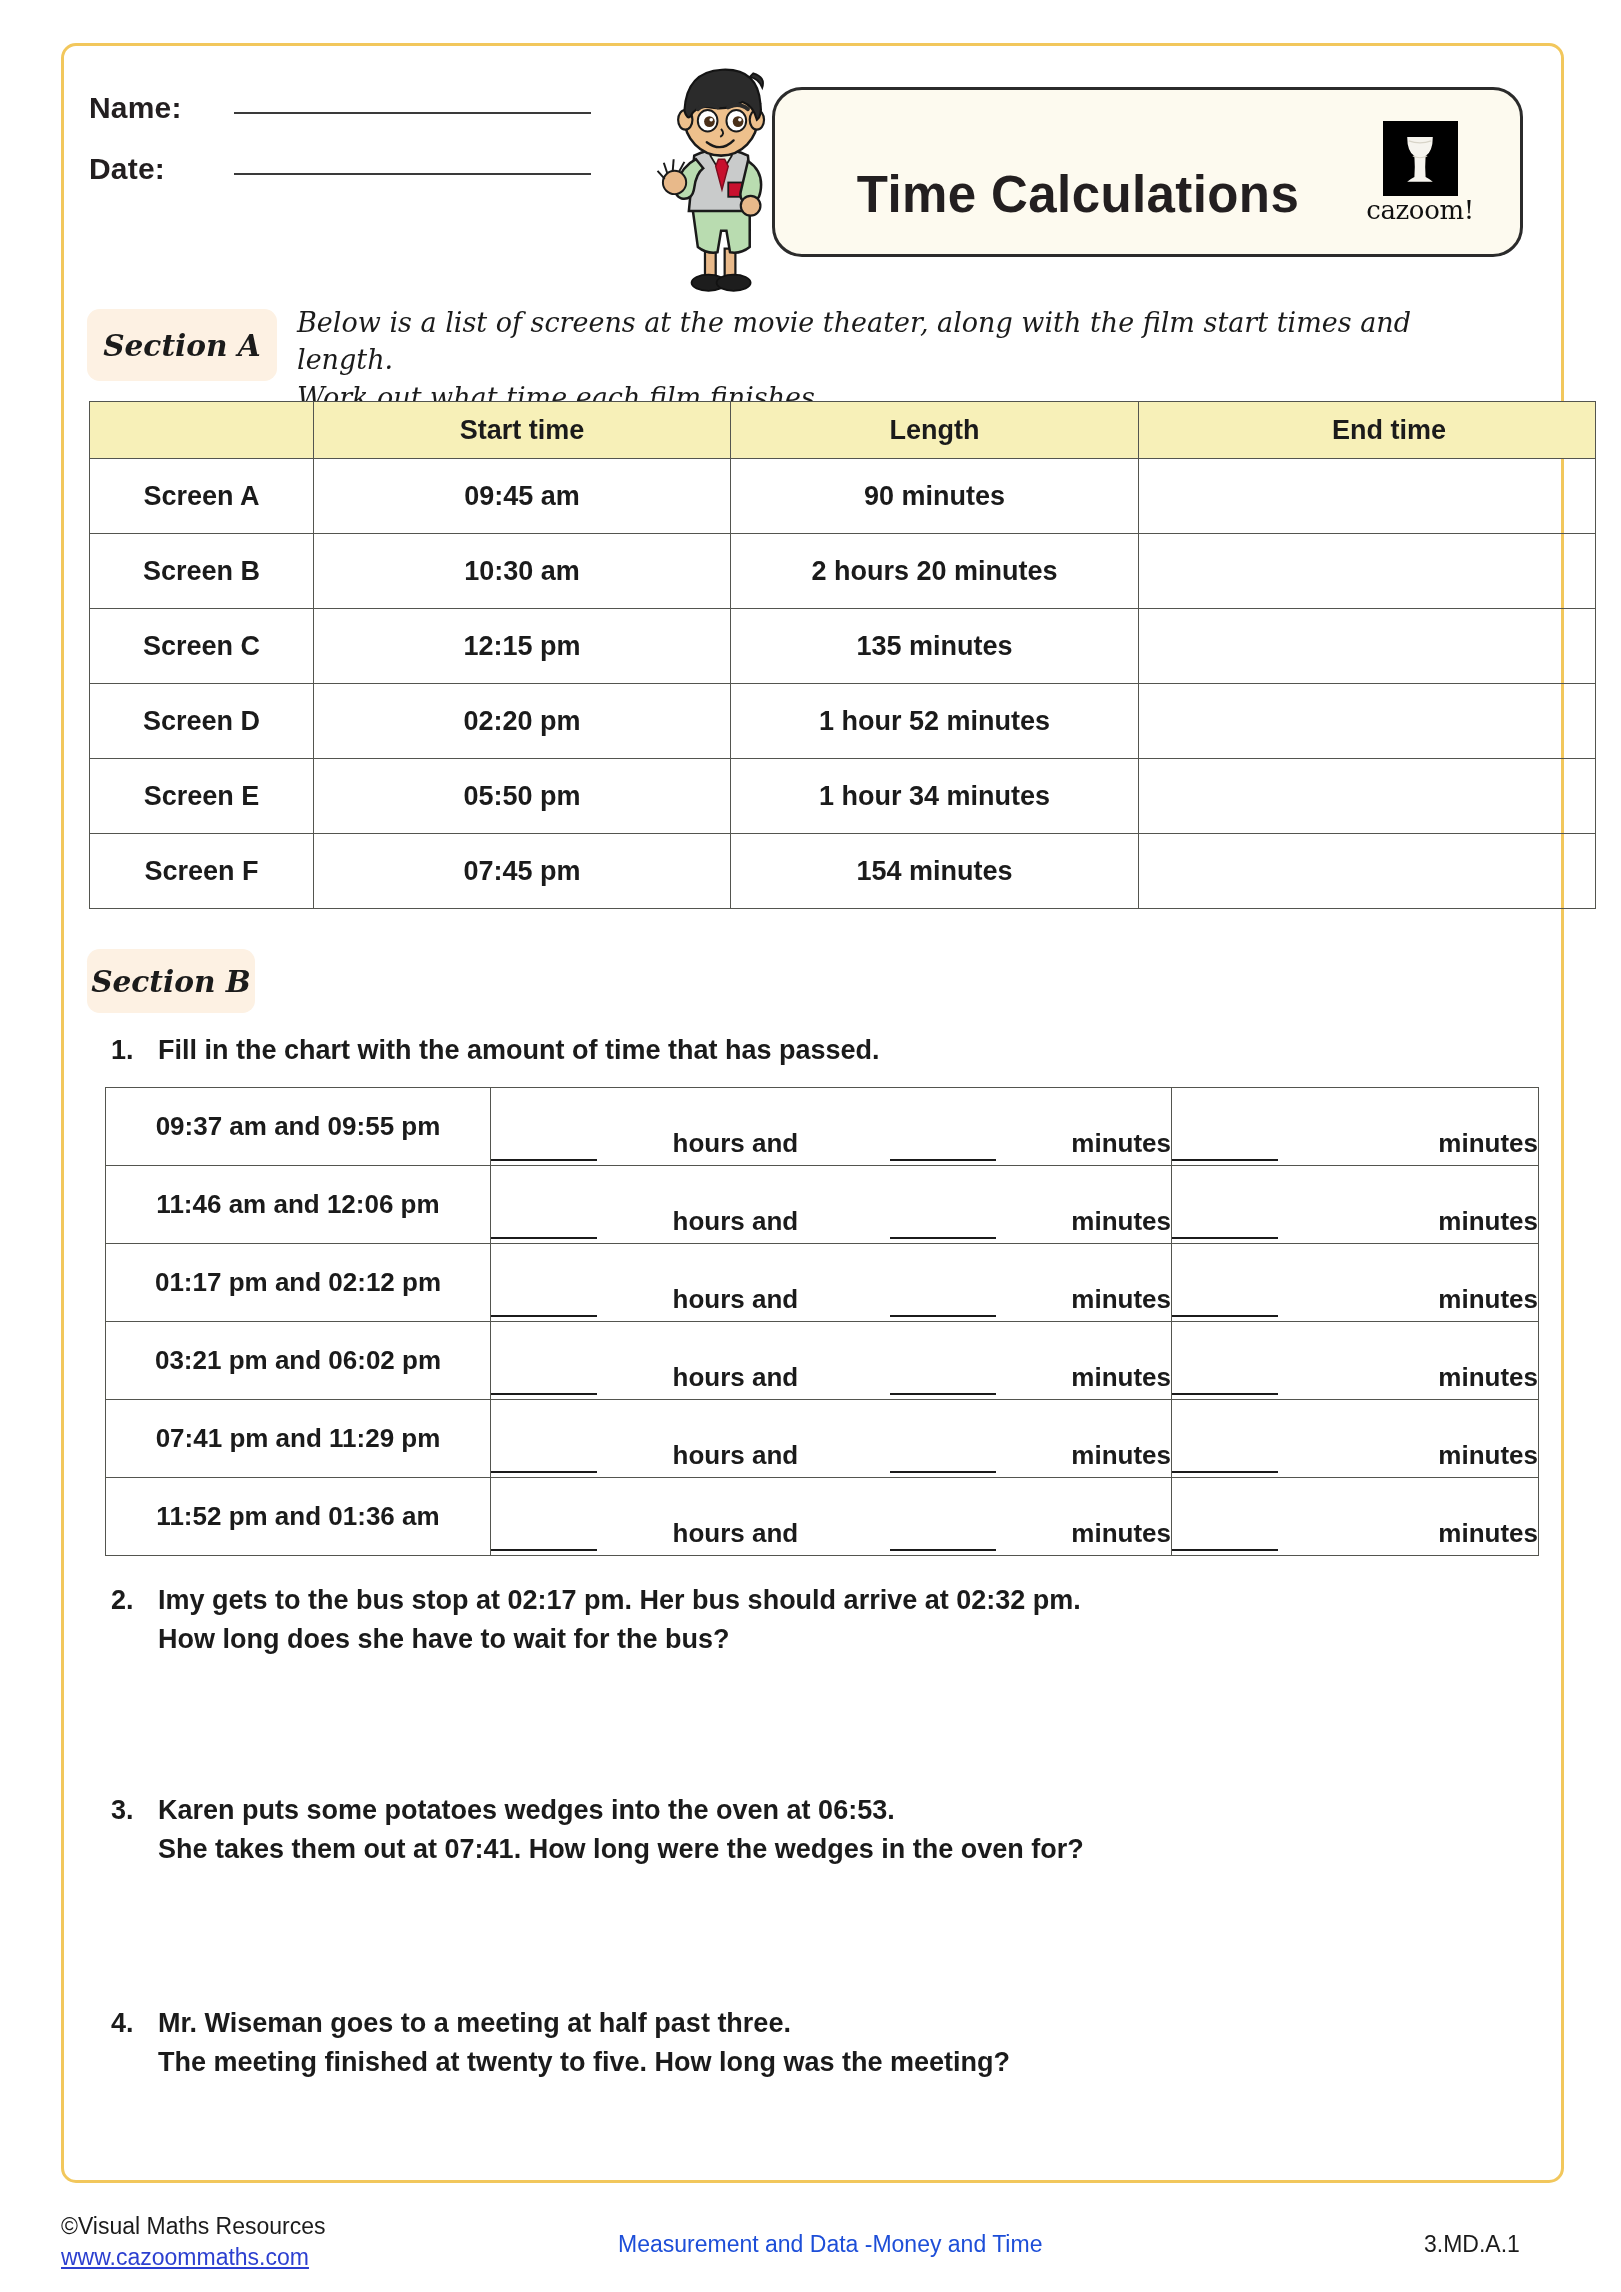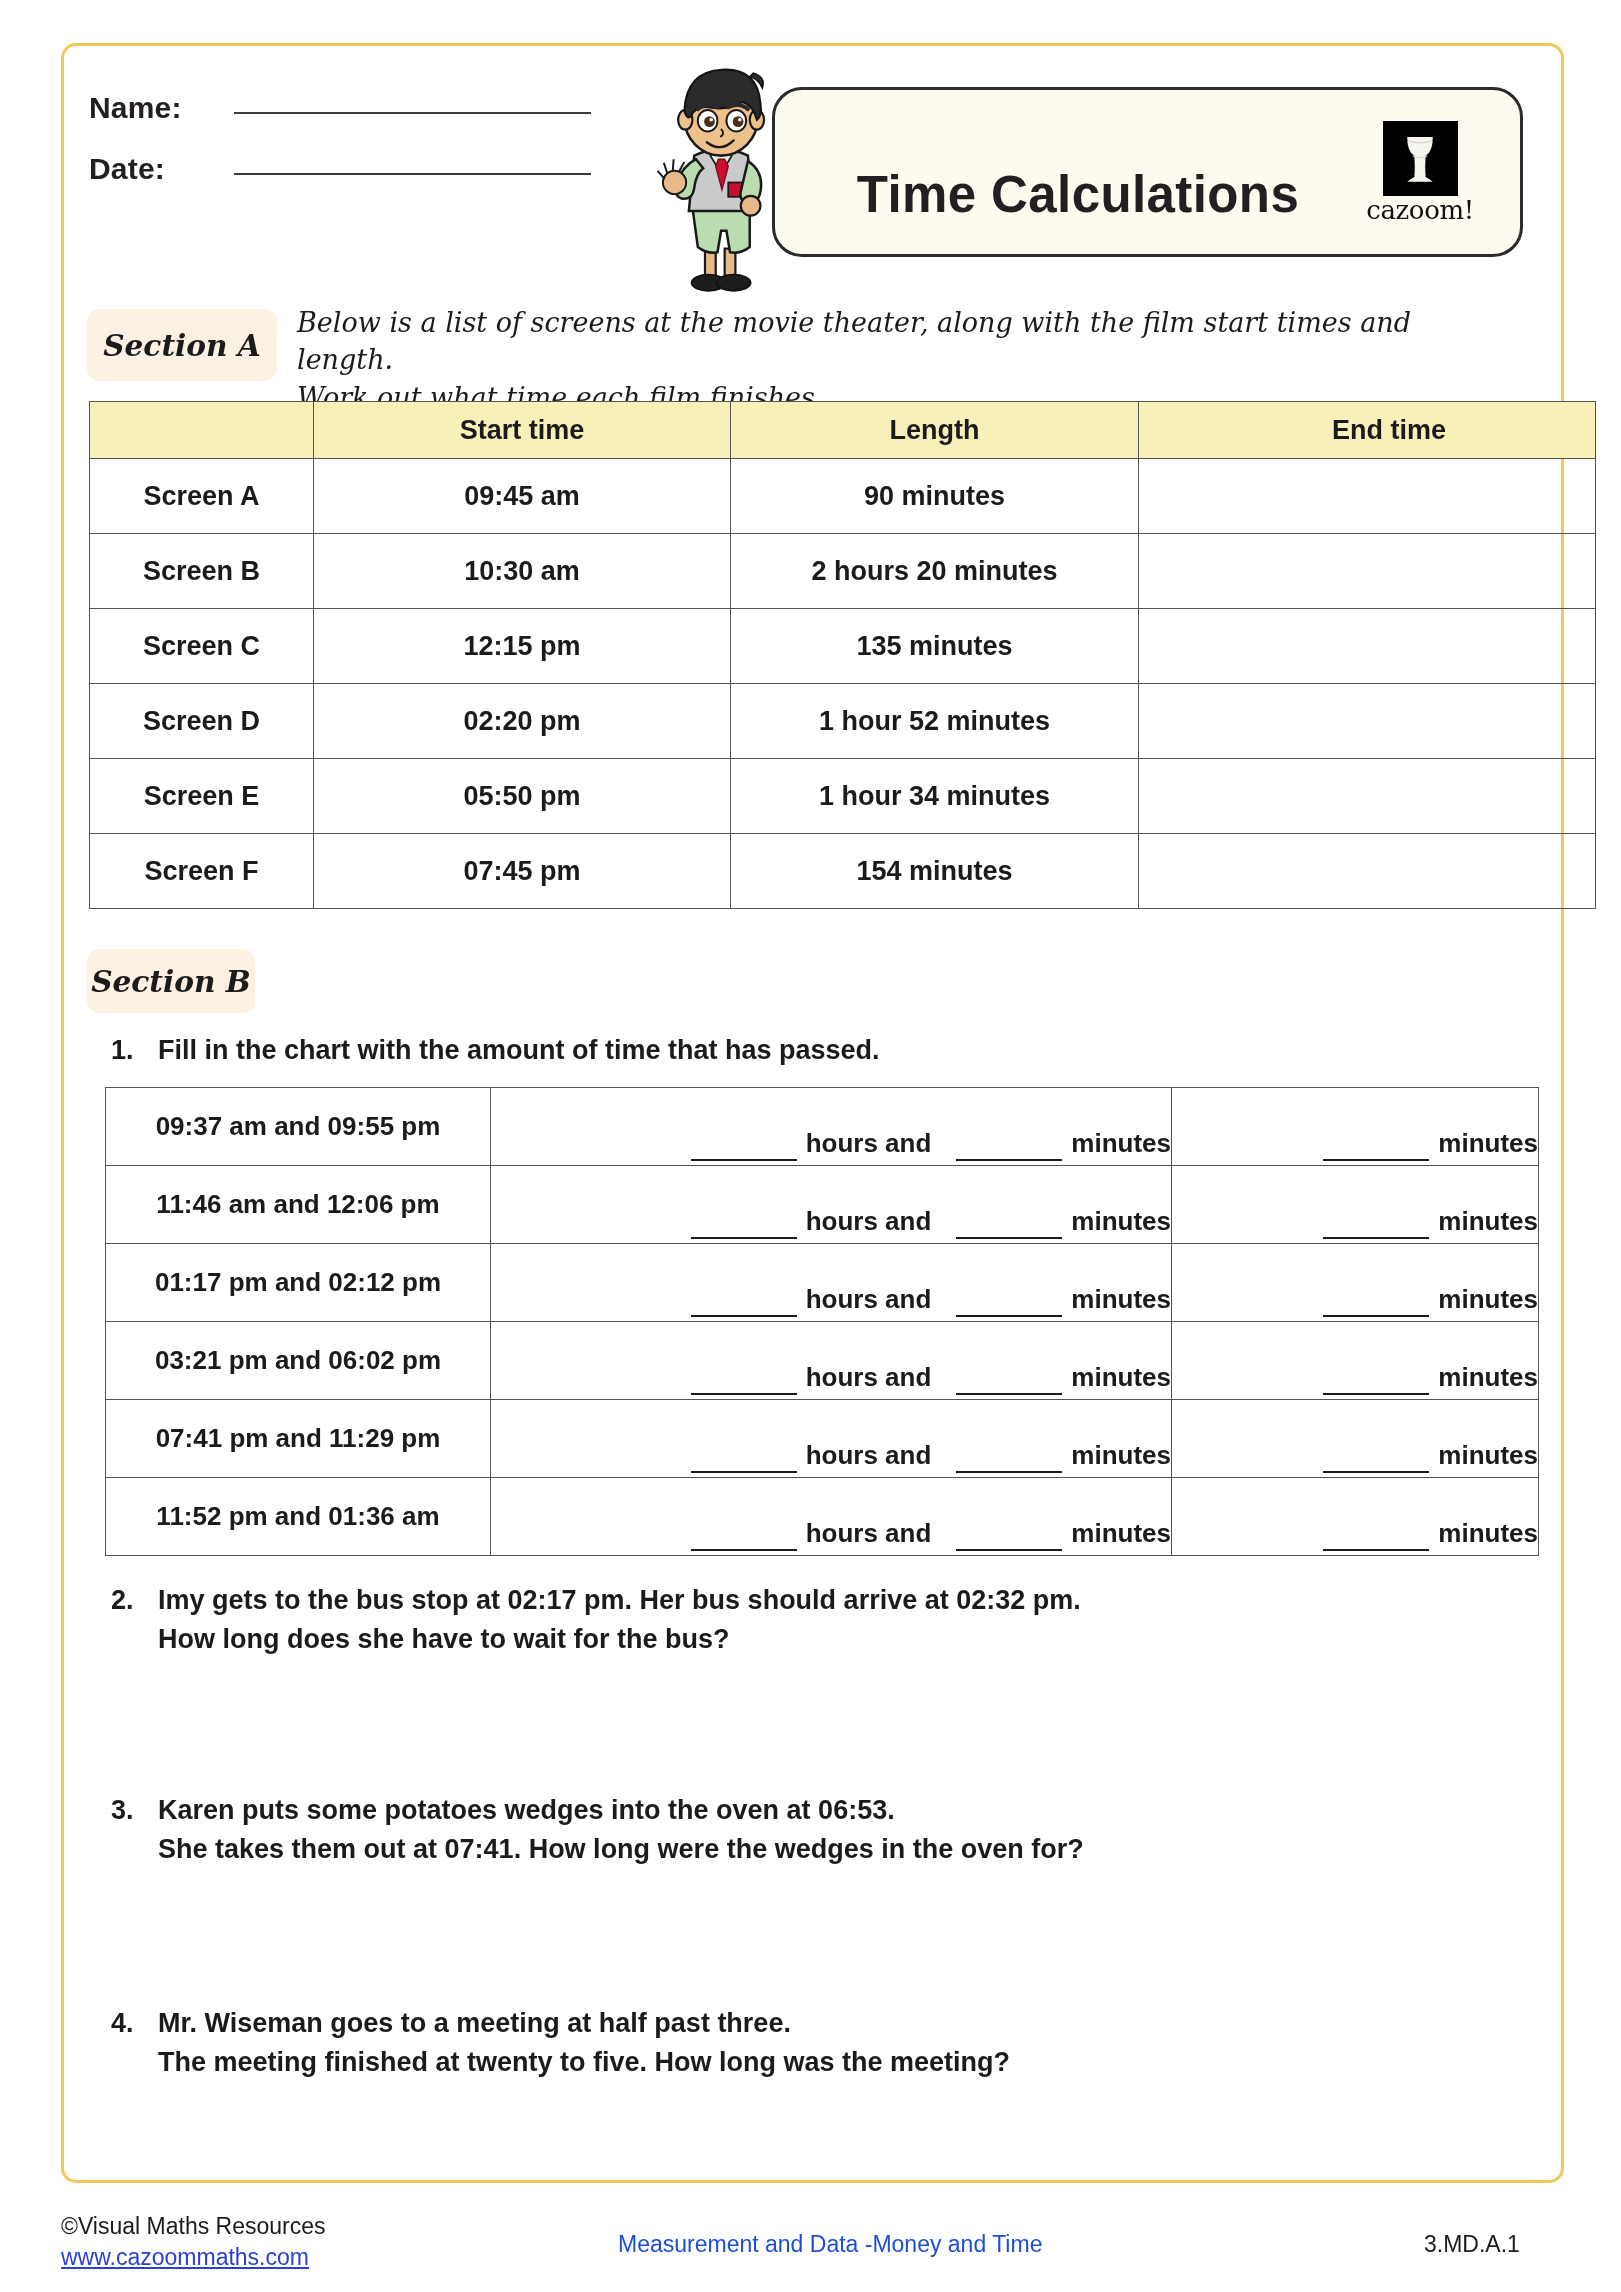--- a/index.html
+++ b/index.html
@@ -118,21 +118,21 @@
     table-layout: fixed;
   }
   .tableB td {
     border: 1.8px solid #54554f;
     height: 78px;
     font-size: 26px; font-weight: bold; color: #1b1b1b;
   }
   .tableB .bt0 { width: 385px; text-align: center; }
   .tableB .bt1 { width: 681px; }
   .tableB .bt2 { width: 367px; }
-  .fillrow { display: flex; align-items: flex-end; justify-content: flex-end; white-space: nowrap; margin-top: 37px; }
+  .fillrow { display: flex; align-items: flex-end; justify-content: space-between; white-space: nowrap; margin-top: 37px; }
   .blank {
     display: inline-block;
     border-bottom: 2.7px solid #1b1b1b;
     height: 27px;
     margin-right: 9px;
   }
   .b-hours { width: 106px; }
   .b-mins  { width: 106px; margin-left: 25px; }
   .b-only  { width: 106px; }
   .unit { position: relative; top: -1.8px; }

